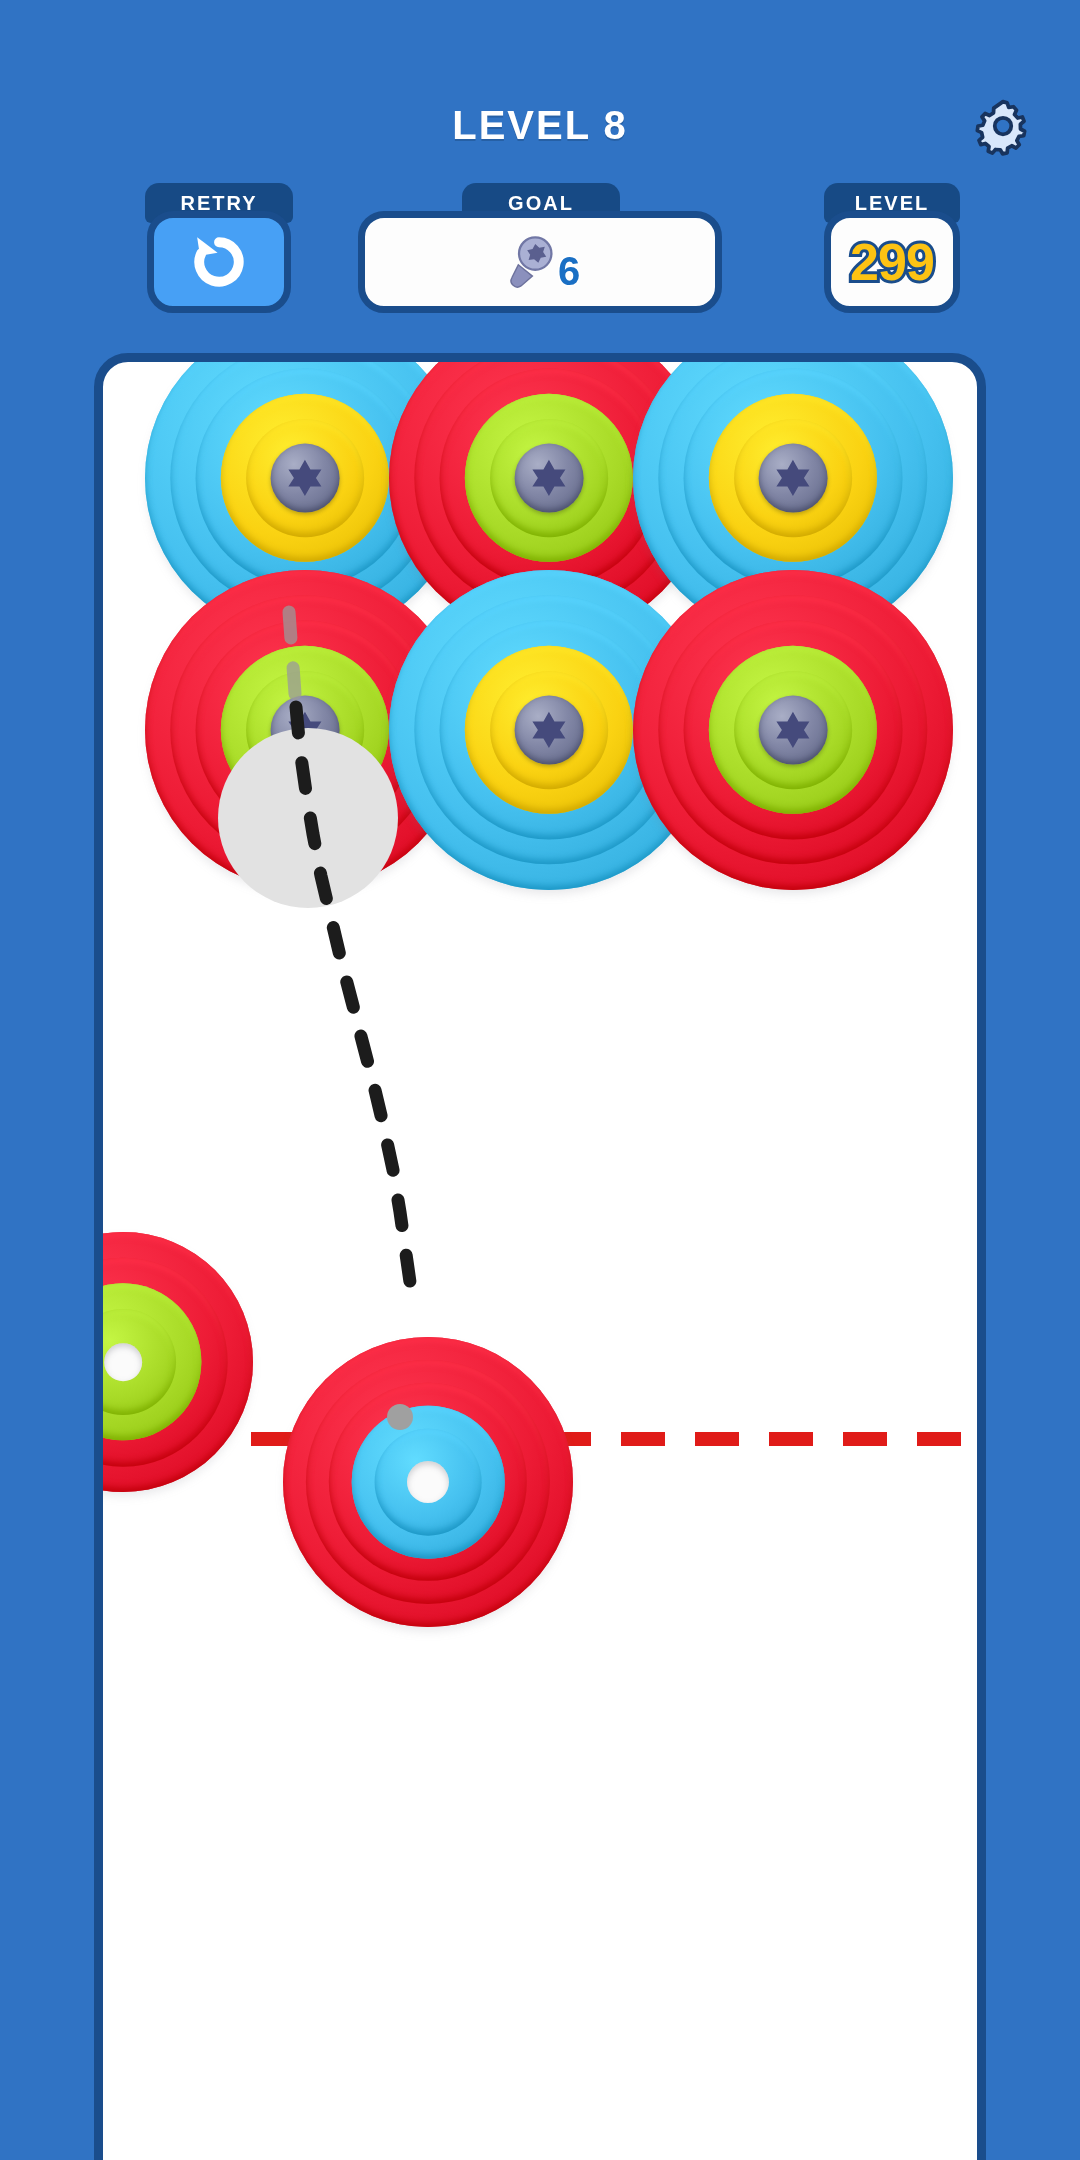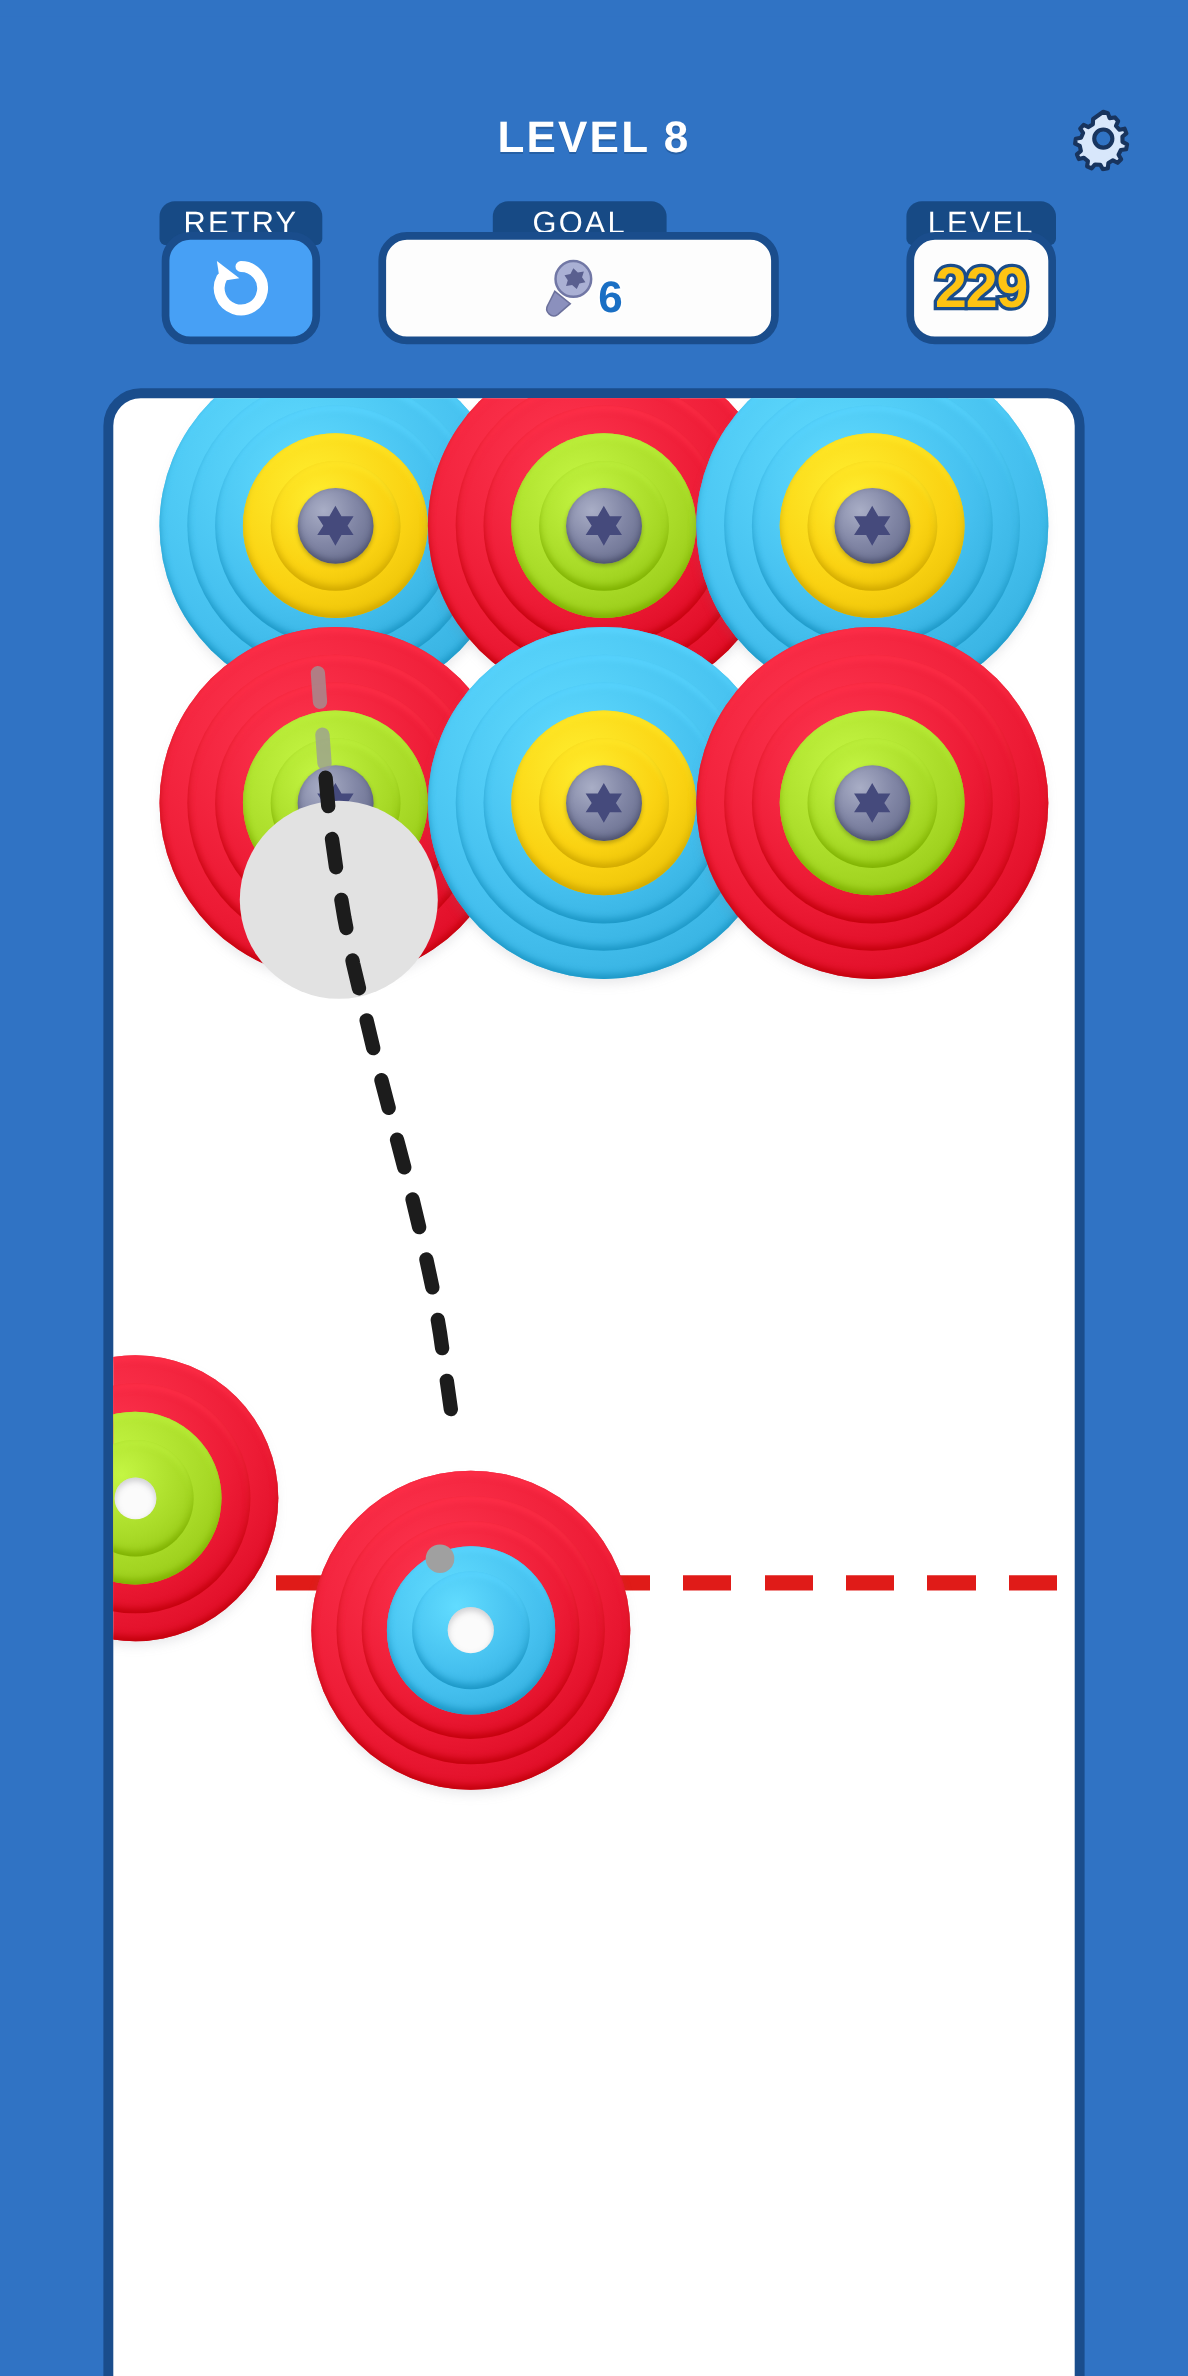--- a/index.html
+++ b/index.html
@@ -18,37 +18,37 @@
     text-shadow:0 2px 0 rgba(20,60,110,.35);
   }
   .gear-btn{
     position:absolute; top:78px; left:970px; width:66px; height:66px;
     display:flex; align-items:center; justify-content:center; cursor:pointer;
   }
 
   
   .tag{
     position:absolute; background:#174a85; color:#fff;
-    font-size:28px; font-weight:normal; letter-spacing:2px;
+    font-size:20px; font-weight:bold; letter-spacing:2px;
     border-radius:14px 14px 6px 6px;
     display:flex; align-items:center; justify-content:center;
     z-index:1;
   }
 
   
   .retry-wrap{ position:absolute; left:145px; top:168px; width:148px; height:130px; }
   .retry-tag{ left:0; top:0; width:148px; height:40px; }
   .retry-btn{
     position:absolute; left:2px; top:28px; width:144px; height:102px;
     background:#47a0f5; border:7px solid #1a4d8c; border-radius:26px;
     display:flex; align-items:center; justify-content:center; cursor:pointer; z-index:2;
   }
 
   
-  .goal-wrap{ position:absolute; left:344px; top:168px; width:364px; height:130px; }
+  .goal-wrap{ position:absolute; left:358px; top:168px; width:364px; height:130px; }
   .goal-tag{ left:104px; top:0; width:158px; height:40px; }
   .goal-panel{
     position:absolute; left:0; top:28px; width:364px; height:102px;
     background:#fdfdfd; border:7px solid #1a4d8c; border-radius:26px;
     display:flex; align-items:center; justify-content:center; gap:2px; z-index:2;
   }
   .goal-count{
     color:#1a6fc4; font-size:40px; font-weight:bold;
     -webkit-text-stroke:3px #fff; paint-order:stroke fill;
     margin-left:-6px; margin-top:18px;
@@ -147,21 +147,21 @@
         <circle cx="25" cy="16" r="11.5" fill="#aab0d4" stroke="#7177a5" stroke-width="1.6"></circle>
         <path d="M25 9.2 l2.9 2.6 3.9-.6 -1.2 3.7 2.2 3.3 -3.9 .7 -1.7 3.6 -3-2.5 -3.9 .5 1.1-3.7 -2.1-3.2 3.8-.8z" fill="#5a5f8f"></path>
       </svg>
       <span class="goal-count">6</span>
     </div>
   </div>
 
   <div class="times-wrap">
     <div class="tag times-tag">LEVEL</div>
     <div class="times-panel">
-      <span class="times-val">229</span>
+      <span class="times-val">299</span>
     </div>
   </div>
 
   <div class="field">
     <div class="field-inner" id="field-inner">
         <div class="target" style="left: 42px; top: -44px; width: 320px; height: 320px;">
           <div class="shadow" style="width: 316.8px; height: 316.8px;"></div>
           <div class="ring" style="width: 320px; height: 320px; background: radial-gradient(circle at 38% 30%, rgb(97, 220, 255) 0%, rgb(69, 192, 239) 58%, rgb(43, 166, 213) 100%); box-shadow: rgb(27, 150, 197) 0px -4px 7px inset, rgb(91, 214, 255) 0px 4px 6px inset;"></div>
           <div class="ring" style="width: 269.44px; height: 269.44px; background: radial-gradient(circle at 38% 30%, rgb(97, 220, 255) 0%, rgb(69, 192, 239) 58%, rgb(43, 166, 213) 100%); box-shadow: rgb(27, 150, 197) 0px -4px 7px inset, rgb(91, 214, 255) 0px 4px 6px inset;"></div>
           <div class="ring" style="width: 218.88px; height: 218.88px; background: radial-gradient(circle at 38% 30%, rgb(97, 220, 255) 0%, rgb(69, 192, 239) 58%, rgb(43, 166, 213) 100%); box-shadow: rgb(27, 150, 197) 0px -4px 7px inset, rgb(91, 214, 255) 0px 4px 6px inset;"></div>

